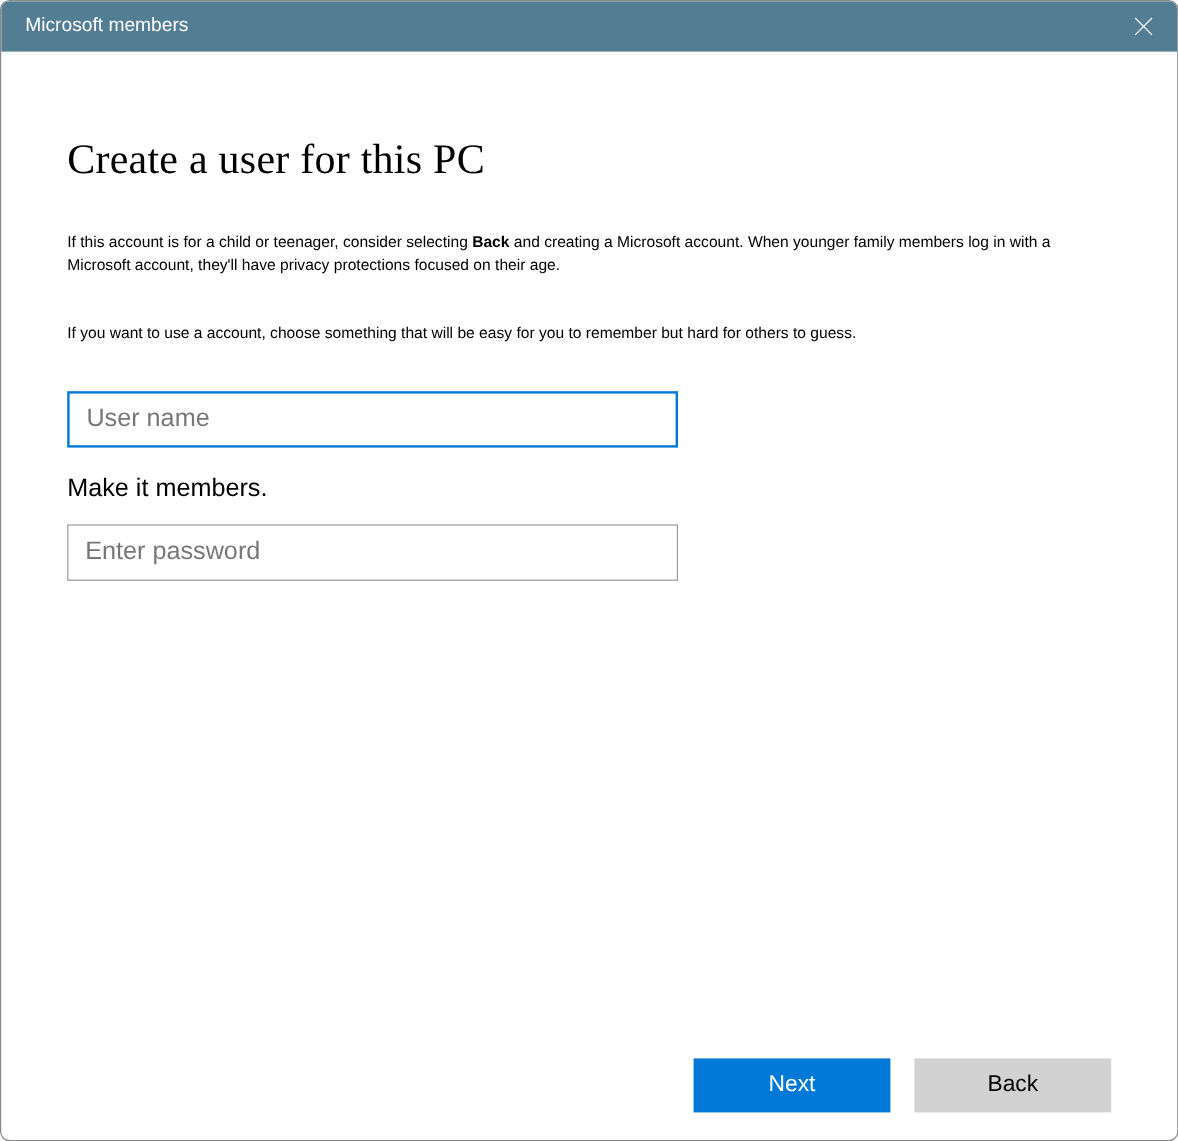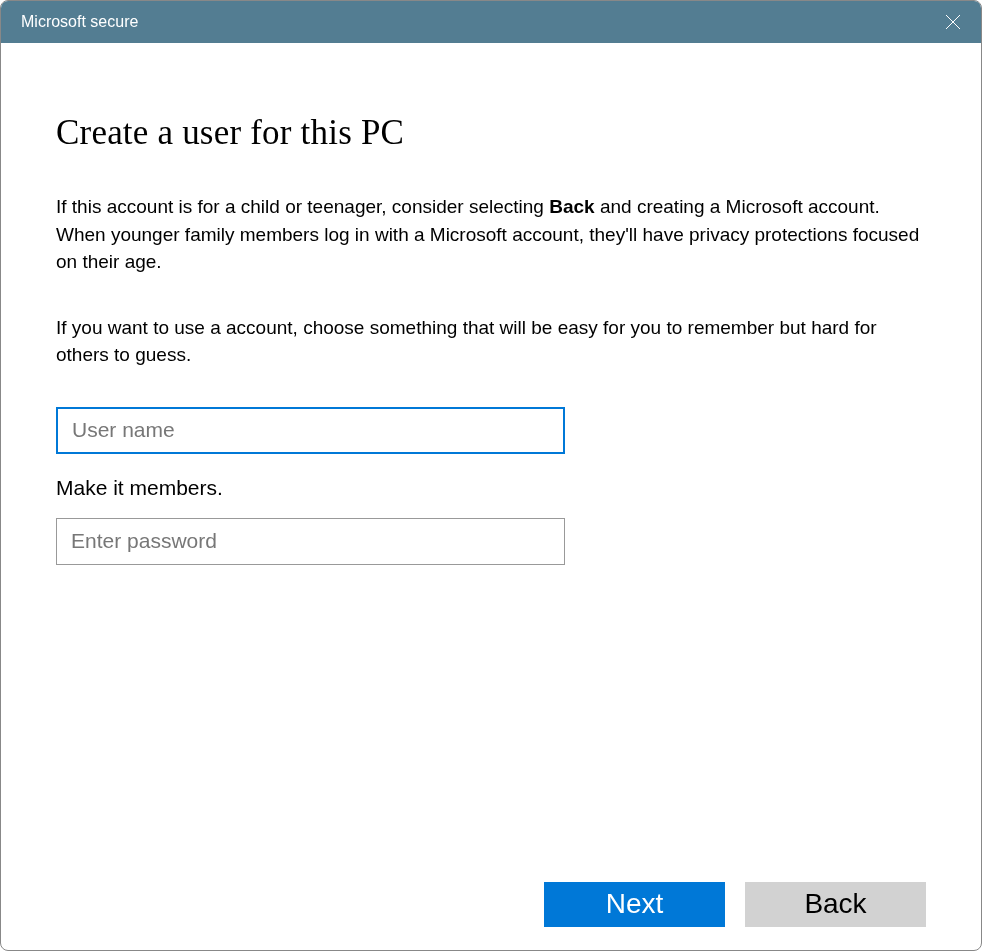--- a/index.html
+++ b/index.html
@@ -58,21 +58,21 @@
       overflow: hidden;
     }
     .heading {
       font-size: 35px;
       font-weight: 400;
       margin-bottom: 40px;
       letter-spacing: 0.2px;
       font-family: Liberation Serif, serif;
     }
     .paragraph {
-      font-size: 19px;
+      font-size: 13px;
       line-height: 1.45;
       margin-bottom: 38px;
       font-weight: 400;
     }
     .paragraph b {
       font-weight: 700;
     }
     .field-label {
       font-size: 21px;
       margin-bottom: 18px;
@@ -102,45 +102,45 @@
     .footer {
       height: 92px;
       display: flex;
       align-items: center;
       justify-content: flex-end;
       gap: 20px;
       padding-right: 55px;
       flex-shrink: 0;
     }
     .btn {
-      width: 181px;
+      width: 164px;
       height: 45px;
       border: none;
-      font-size: 28px;
+      font-size: 19px;
       font-family: inherit;
       cursor: pointer;
       display: flex;
       align-items: center;
       justify-content: center;
     }
     .btn-primary {
       background: #0078d7;
       color: #fff;
     }
     .btn-secondary {
       background: #d2d2d2;
       color: #000;
     }
   </style>
 </head>
 <body>
 
 <div class="window">
   <div class="titlebar">
-    <span class="titlebar-title">Microsoft secure</span>
+    <span class="titlebar-title">Microsoft members</span>
     <div class="close-btn">
       <svg viewBox="0 0 16 16" stroke="currentColor" stroke-width="1" fill="none">
         <line x1="1" y1="1" x2="15" y2="15"></line>
         <line x1="15" y1="1" x2="1" y2="15"></line>
       </svg>
     </div>
   </div>
 
   <div class="content">
     <h1 class="heading">Create a user for this PC</h1>

